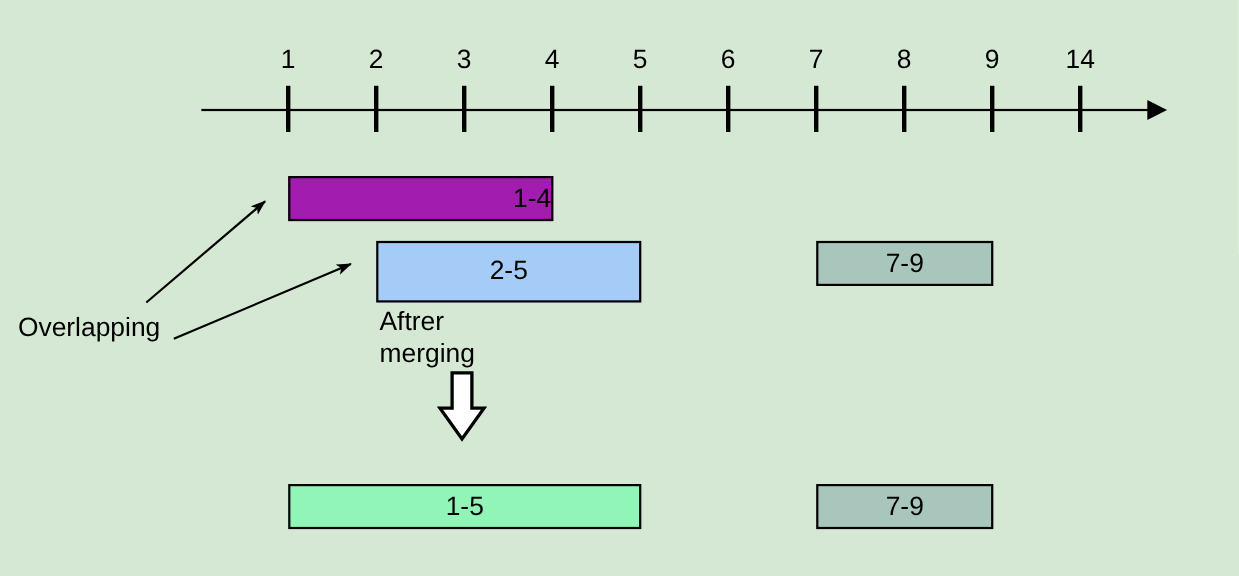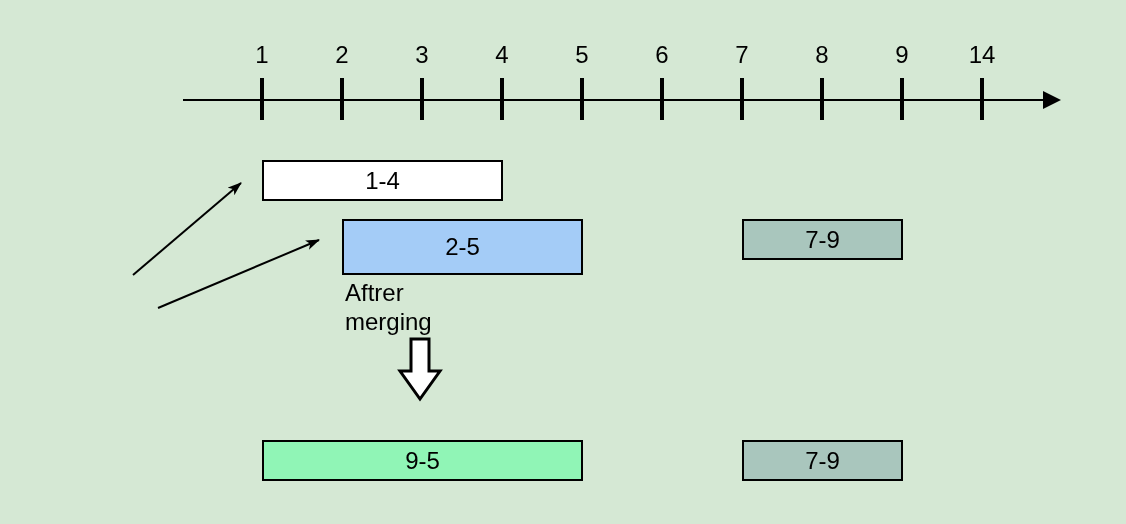--- a/index.html
+++ b/index.html
@@ -132,38 +132,39 @@
     <div class="tick-group" style="left:902px">
       <span class="tick-label">9</span>
       <span class="tick-mark"></span>
     </div>
     <div class="tick-group" style="left:982px">
       <span class="tick-label">14</span>
       <span class="tick-mark"></span>
     </div>
   </div>
 
-  <div class="bar bar-1-4" style="background-color: #ffffff;">
+  <div class="bar bar-1-4" style="background-color: #a21caf; justify-content: flex-end;">
     <span>1-4</span>
   </div>
   <div class="bar bar-2-5" style="background-color: rgb(164, 204, 247);">
     <span>2-5</span>
   </div>
   <div class="bar bar-7-9a" style="background-color: rgb(169, 198, 189);">
     <span>7-9</span>
   </div>
 
   <div class="bar bar-1-5" style="background-color: rgb(144, 245, 182);">
-    <span>9-5</span>
+    <span>1-5</span>
   </div>
   <div class="bar bar-7-9b" style="background-color: rgb(169, 198, 189);">
     <span>7-9</span>
   </div>
 
   <div class="overlapping-label">
+    <div>Overlapping</div>
   </div>
   <div class="merging-label">
     <div>Aftrer</div>
     <div>merging</div>
   </div>
 
   <svg class="overlay-svg" viewBox="0 0 1126 524" xmlns="http://www.w3.org/2000/svg">
     <defs>
       <marker id="arrowhead" markerUnits="userSpaceOnUse" markerWidth="16" markerHeight="12" refX="13" refY="5" orient="auto">
         <path d="M0,0 L14,5 L0,10 L3.5,5 Z" fill="#000"></path>

